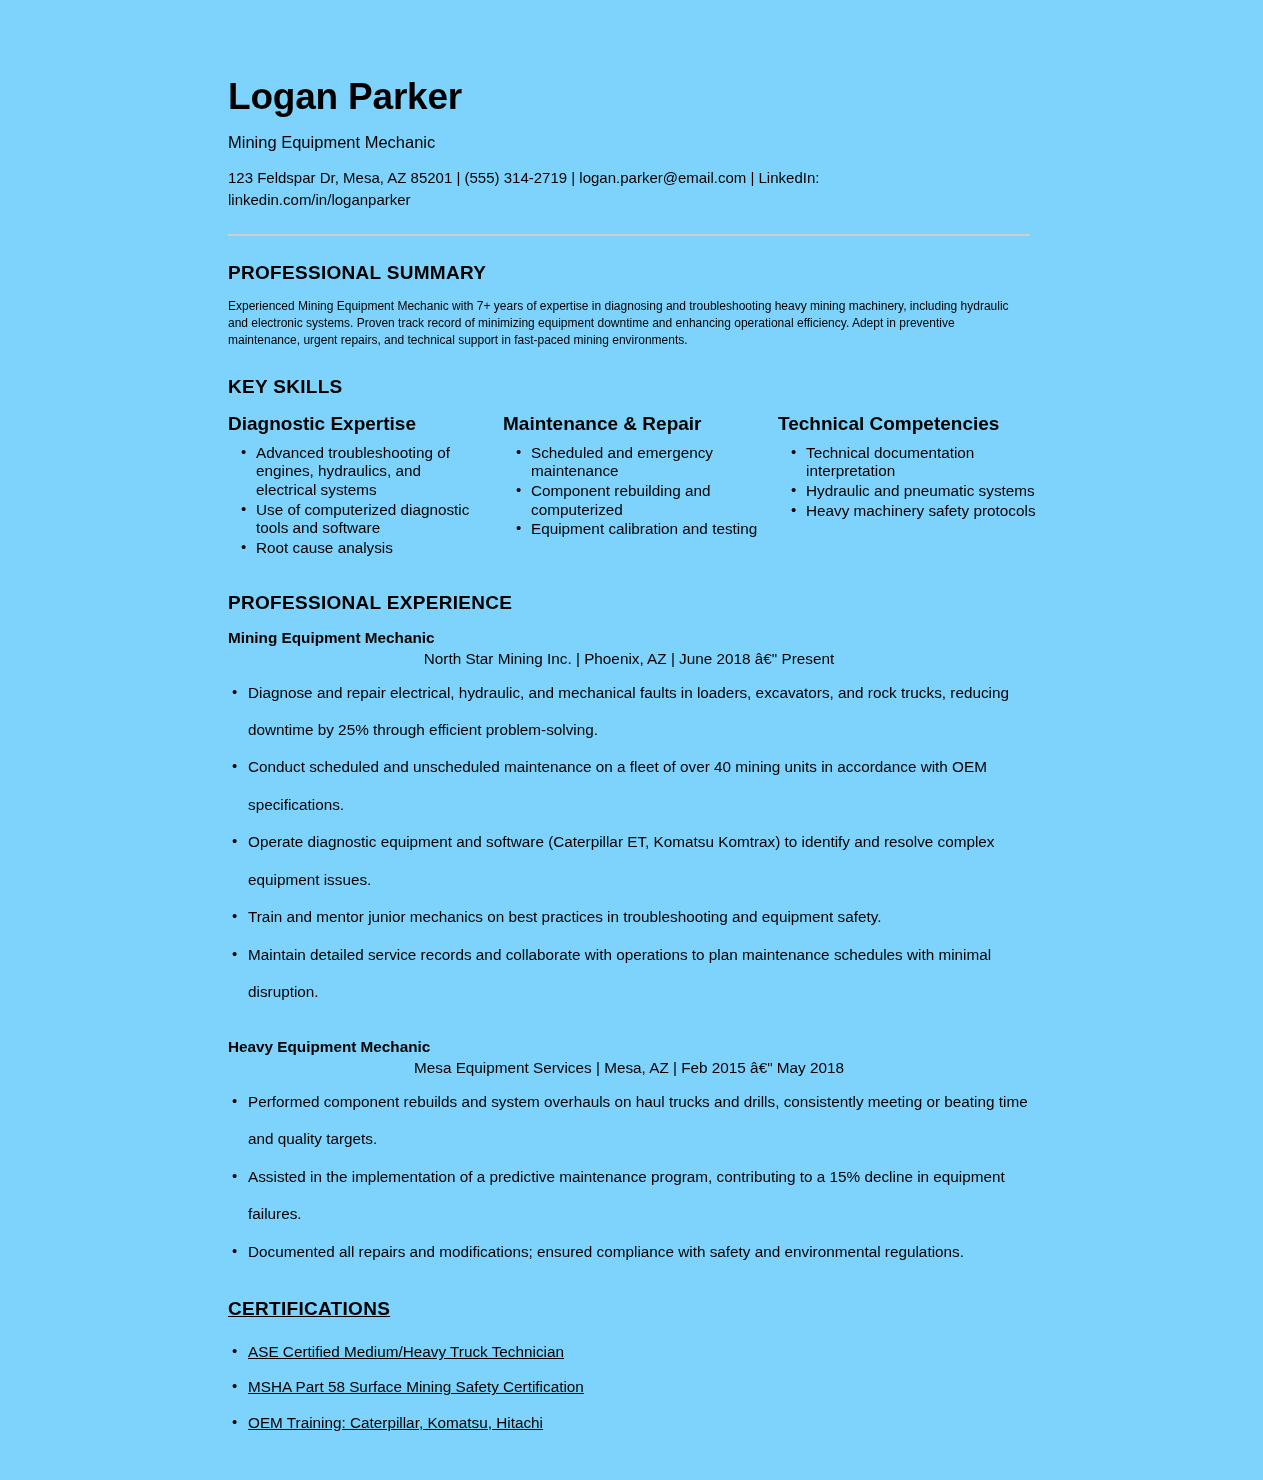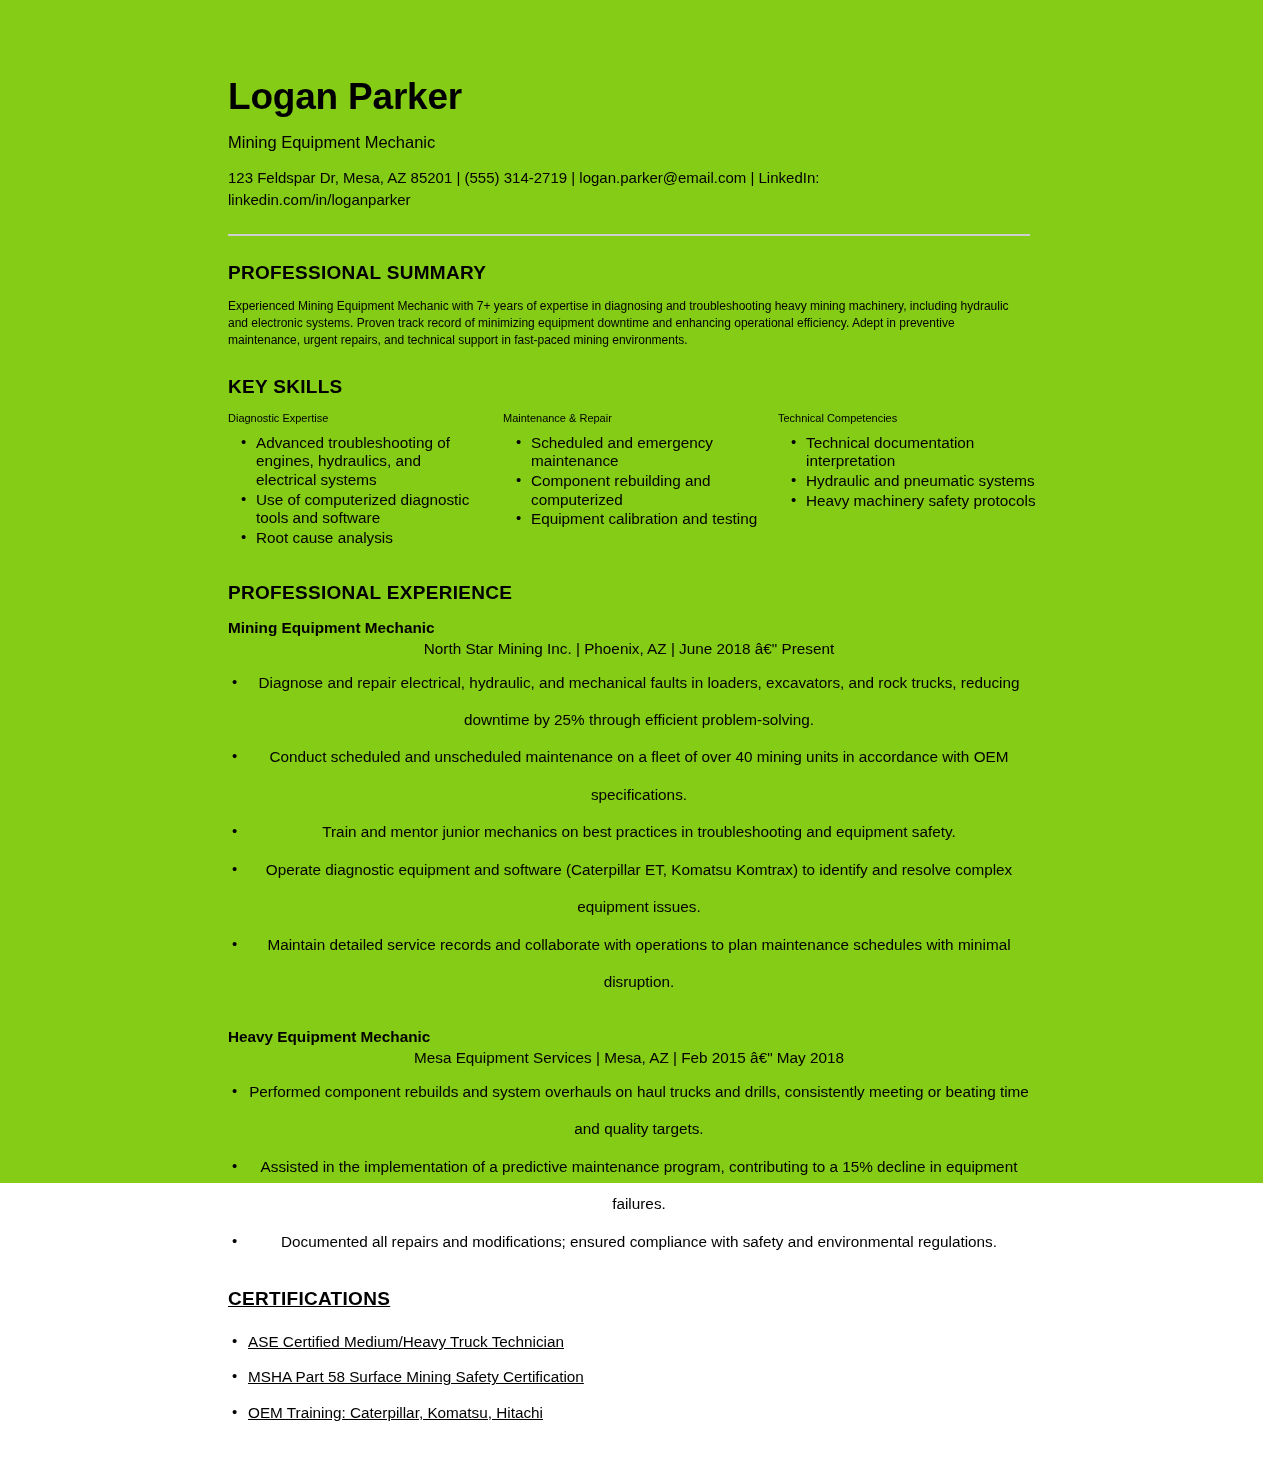--- a/index.html
+++ b/index.html
@@ -10,22 +10,22 @@
   body {
     width: 1263px;
     height: 1480px;
     font-family: "Liberation Sans", sans-serif;
     color: #000000;
     overflow: hidden;
   }
   .page {
     position: relative;
     width: 1263px;
-    height: 1183px;
-    background: #84cc16;
+    height: 1480px;
+    background: #7dd3fc;
     box-sizing: border-box;
     padding: 78px 233px 0 228px;
   }
 
   
   .name {
     font-size: 37px;
     font-weight: bold;
     line-height: 1.05;
     letter-spacing: -0.2px;
@@ -80,22 +80,22 @@
     flex: 0 0 275px;
     box-sizing: border-box;
     padding-right: 12px;
   }
   .skill-col:last-child {
     width: 290px;
     flex: 0 0 290px;
     padding-right: 0;
   }
   .skill-col-title {
-    font-size: 11px;
-    font-weight: normal;
+    font-size: 19px;
+    font-weight: bold;
     margin: 0 0 1px 0;
     line-height: 1.25;
   }
   ul.skill-list {
     list-style: none;
     margin: 8px;
     padding: 0;
   }
   ul.skill-list li {
     position: relative;
@@ -136,21 +136,20 @@
     margin: 0;
     padding: 0;
   }
   ul.bullet-list li {
     position: relative;
     font-size: 15.3px;
     line-height: 2.45;
     padding-left: 20px;
     margin: 0;
     max-width: 800px;
-    text-align: center;
   }
   ul.bullet-list li::before {
     content: "\2022";
     position: absolute;
     left: 4px;
     top: 0;
     font-size: 15px;
   }
 
   
@@ -228,22 +227,22 @@
 
   <div class="section">
     <h2 class="section-heading">PROFESSIONAL EXPERIENCE</h2>
 
     <div class="job">
       <div class="job-role">Mining Equipment Mechanic</div>
       <div class="job-meta">North Star Mining Inc.  |  Phoenix, AZ  |  June 2018 â€" Present</div>
       <ul class="bullet-list">
         <li>Diagnose and repair electrical, hydraulic, and mechanical faults in loaders, excavators, and rock trucks, reducing downtime by 25% through efficient problem-solving.</li>
         <li>Conduct scheduled and unscheduled maintenance on a fleet of over 40 mining units in accordance with OEM specifications.</li>
+        <li>Operate diagnostic equipment and software (Caterpillar ET, Komatsu Komtrax) to identify and resolve complex equipment issues.</li>
         <li>Train and mentor junior mechanics on best practices in troubleshooting and equipment safety.</li>
-        <li>Operate diagnostic equipment and software (Caterpillar ET, Komatsu Komtrax) to identify and resolve complex equipment issues.</li>
         <li>Maintain detailed service records and collaborate with operations to plan maintenance schedules with minimal disruption.</li>
       </ul>
     </div>
 
     <div class="job">
       <div class="job-role">Heavy Equipment Mechanic</div>
       <div class="job-meta">Mesa Equipment Services  |  Mesa, AZ  |  Feb 2015 â€" May 2018</div>
       <ul class="bullet-list">
         <li>Performed component rebuilds and system overhauls on haul trucks and drills, consistently meeting or beating time and quality targets.</li>
         <li>Assisted in the implementation of a predictive maintenance program, contributing to a 15% decline in equipment failures.</li>

